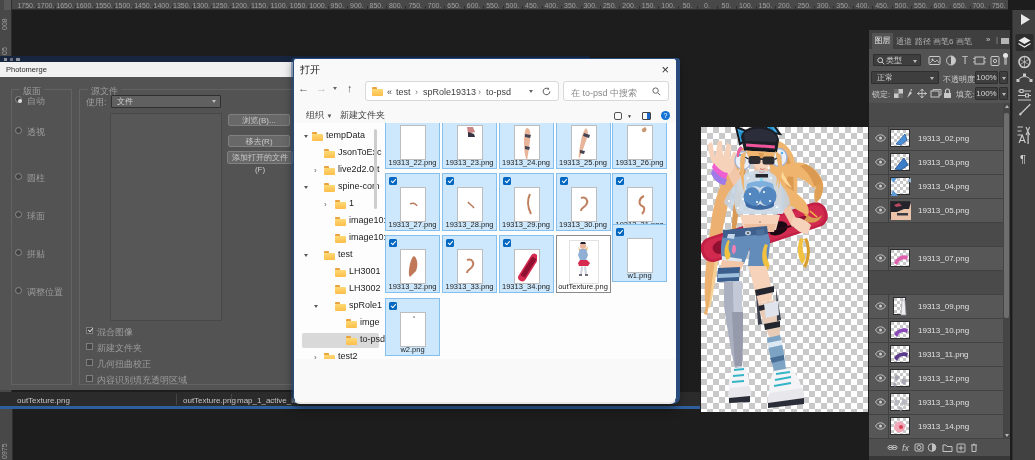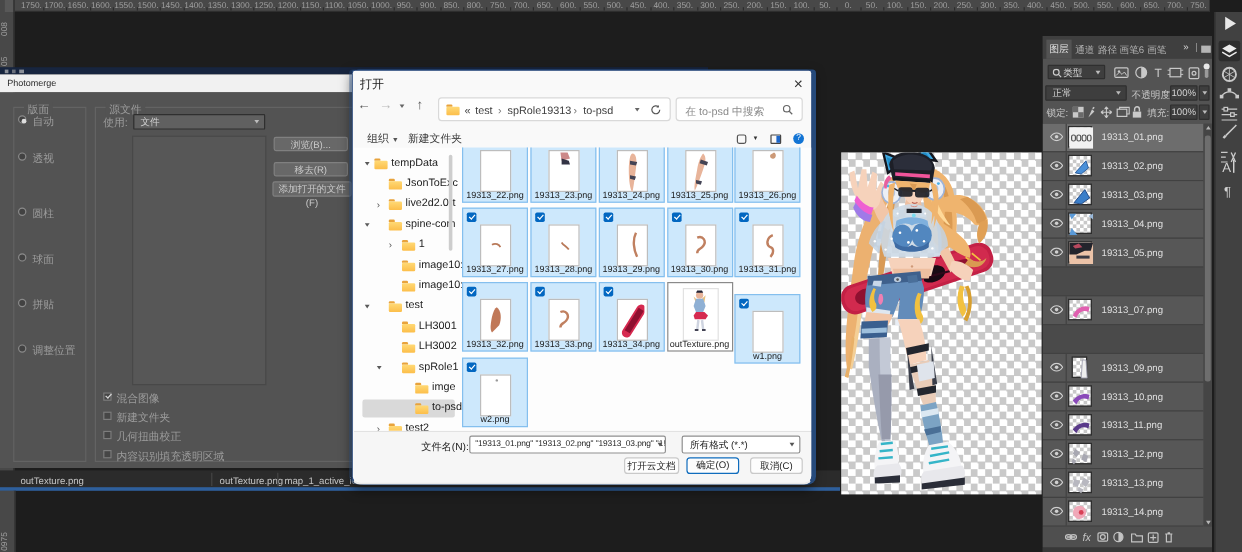--- a/index.html
+++ b/index.html
@@ -627,45 +627,37 @@
                 <path d="M7 3h6l-1-2h-4z" fill="#223"></path>
                 <path d="M5 6l2 6 1-3zM15 5l-1 6-2-3z" fill="#e8c080"></path>
                 <path d="M7 8h6l2 6-2 5h-6l-2-5z" fill="#8fb0d4"></path>
                 <path d="M7 19h7l3 3-2 3h-9l-1-3z" fill="#d62a50"></path>
                 <path d="M8 25l-1 9 2 0 1-8zM13 25l1 9-2 0-1-8z" fill="#cfd4e0"></path>
                 <path d="M6 34h3M12 34h3" stroke="#445" stroke-width="1.5"></path>
               </svg>
             </span>
             <span class="nm">outTexture.png</span>
           </div>
-          <div class="tile" style="left:227px;top:122px;">
+          <div class="tile" style="left:227px;top:101px;">
             <span class="cb"></span>
             <span class="pg" style=""></span>
             <span class="nm">w1.png</span>
           </div>
           <div class="tile" style="left:0px;top:175px;">
             <span class="cb"></span>
             <span class="pg" style="">
               <svg width="19" height="36">
                 <circle cx="10" cy="4" r="1" fill="#999"></circle>
               </svg>
             </span>
             <span class="nm">w2.png</span>
           </div>
         </div>
   </div>
 
-  <div style="position:absolute;left:1px;top:300px;width:381px;height:43px;background:#f6f6f6;border-top:1px solid #e2e2e2;border-radius:0 0 6px 6px;">
-    <div style="position:absolute;left:56px;top:7px;font-size:8.5px;color:#222;">文件名(N):</div>
-    <div style="position:absolute;left:96px;top:3px;width:164px;height:15px;background:#fff;border:1px solid #8f8f8f;border-radius:2px;font-size:7px;color:#222;line-height:14px;padding-left:4px;overflow:hidden;white-space:nowrap;letter-spacing:-0.1px;">"19313_01.png" "19313_02.png" "19313_03.png" "1!<span style="position:absolute;right:2px;top:0;color:#555;"><b class="dn"></b></span></div>
-    <div style="position:absolute;left:273px;top:3px;width:99px;height:15px;background:#fff;border:1px solid #8f8f8f;border-radius:2px;font-size:8px;color:#222;line-height:14px;padding-left:6px;">所有格式 (*.*)<span style="position:absolute;right:4px;top:0;color:#555;"><b class="dn"></b></span></div>
-    <div style="position:absolute;left:225px;top:21px;width:46px;height:14px;background:#fdfdfd;border:1px solid #c9c9c9;border-radius:3px;font-size:8px;color:#222;text-align:center;line-height:13px;">打开云文档</div>
-    <div style="position:absolute;left:277px;top:21px;width:44px;height:14px;background:#fdfdfd;border:1.5px solid #0f6cbd;border-radius:3px;font-size:8px;color:#222;text-align:center;line-height:12px;">确定(O)</div>
-    <div style="position:absolute;left:330px;top:21px;width:44px;height:14px;background:#fdfdfd;border:1px solid #c9c9c9;border-radius:3px;font-size:8px;color:#222;text-align:center;line-height:13px;">取消(C)</div>
-  </div>
 </div>
 
 <div class="abs" id="lp">
   <div style="position:absolute;left:0;top:0;width:141px;height:19px;background:#3f3f3f;">
     <div style="position:absolute;left:3px;top:3px;width:21px;height:16px;background:#535353;color:#e4e4e4;font-size:8px;text-align:center;line-height:15px;">图层</div>
     <div class="pan8" style="left:27px;top:6px;color:#b3b3b3;">通道</div>
     <div class="pan8" style="left:46px;top:6px;color:#b3b3b3;">路径</div>
     <div class="pan8" style="left:64px;top:6px;color:#b3b3b3;">画笔6</div>
     <div class="pan8" style="left:87px;top:6px;color:#b3b3b3;">画笔</div>
     <div class="pan8" style="left:117px;top:5px;color:#cfcfcf;">»</div>
@@ -719,37 +711,20 @@
           <path d="M40 4V2.5h8V8h-2" stroke-width="0.9"></path>
       <rect x="51" y="6" width="7" height="5" fill="#c9c9c9" stroke="none"></rect>
           <path d="M52.5 6V4a2 2 0 0 1 4 0v2" stroke-width="1.2"></path>
     </g>
   </svg>
   <div class="pan8" style="left:87px;top:59px;">填充:</div>
   <div class="pbox" style="left:106px;top:57px;width:23px;height:13px;line-height:12px;text-align:center;">100%</div>
   <div class="pbox" style="left:130px;top:57px;width:9px;height:13px;line-height:12px;text-align:center;color:#bbb;font-size:7px;"><b class="dn"></b></div>
 
   <div id="llist" style="position:absolute;left:0;top:73px;width:134px;height:336px;background:#4a4a4a;overflow:hidden;">
-        <div class="lrow" style="top:0px;background:#6d6d6d;">
-          <svg class="eye" viewBox="0 0 11 8">
-            <path d="M0.5 4C2 1.5 4 0.8 5.5 0.8S9 1.5 10.5 4C9 6.5 7 7.2 5.5 7.2S2 6.5 0.5 4z" fill="none" stroke="#d0d0d0" stroke-width="0.9"></path>
-            <circle cx="5.5" cy="4" r="1.5" fill="#d0d0d0"></circle>
-          </svg>
-          <div style="position:absolute;left:19px;top:0;width:1px;height:23px;background:#414141;"></div>
-          <span class="th" style=""><svg width="20" height="18" viewBox="0 0 20 18">
-              <rect x="0" y="0" width="20" height="18" fill="#f2f2f2"></rect>
-              <g fill="none" stroke="#555" stroke-width="1">
-                <rect x="2" y="6.5" width="3.2" height="5" rx="1.5"></rect>
-                <rect x="6.4" y="6.5" width="3.2" height="5" rx="1.5"></rect>
-                <rect x="10.8" y="6.5" width="3.2" height="5" rx="1.5"></rect>
-                <rect x="15.2" y="6.5" width="3" height="5" rx="1.5"></rect>
-              </g>
-            </svg></span>
-          <span class="nm">19313_01.png</span>
-        </div>
         <div class="lsep" style="top:23px;"></div>
         <div class="lrow" style="top:24px;">
           <svg class="eye" viewBox="0 0 11 8">
             <path d="M0.5 4C2 1.5 4 0.8 5.5 0.8S9 1.5 10.5 4C9 6.5 7 7.2 5.5 7.2S2 6.5 0.5 4z" fill="none" stroke="#d0d0d0" stroke-width="0.9"></path>
             <circle cx="5.5" cy="4" r="1.5" fill="#d0d0d0"></circle>
           </svg>
           <div style="position:absolute;left:19px;top:0;width:1px;height:23px;background:#414141;"></div>
           <span class="th" style=""><svg width="20" height="18" viewBox="0 0 20 18">
               <path d="M5 14L14 4l2 6-6 5z" fill="#4a90d9" stroke="#2a5a99" stroke-width="0.8"></path>
             </svg></span>

